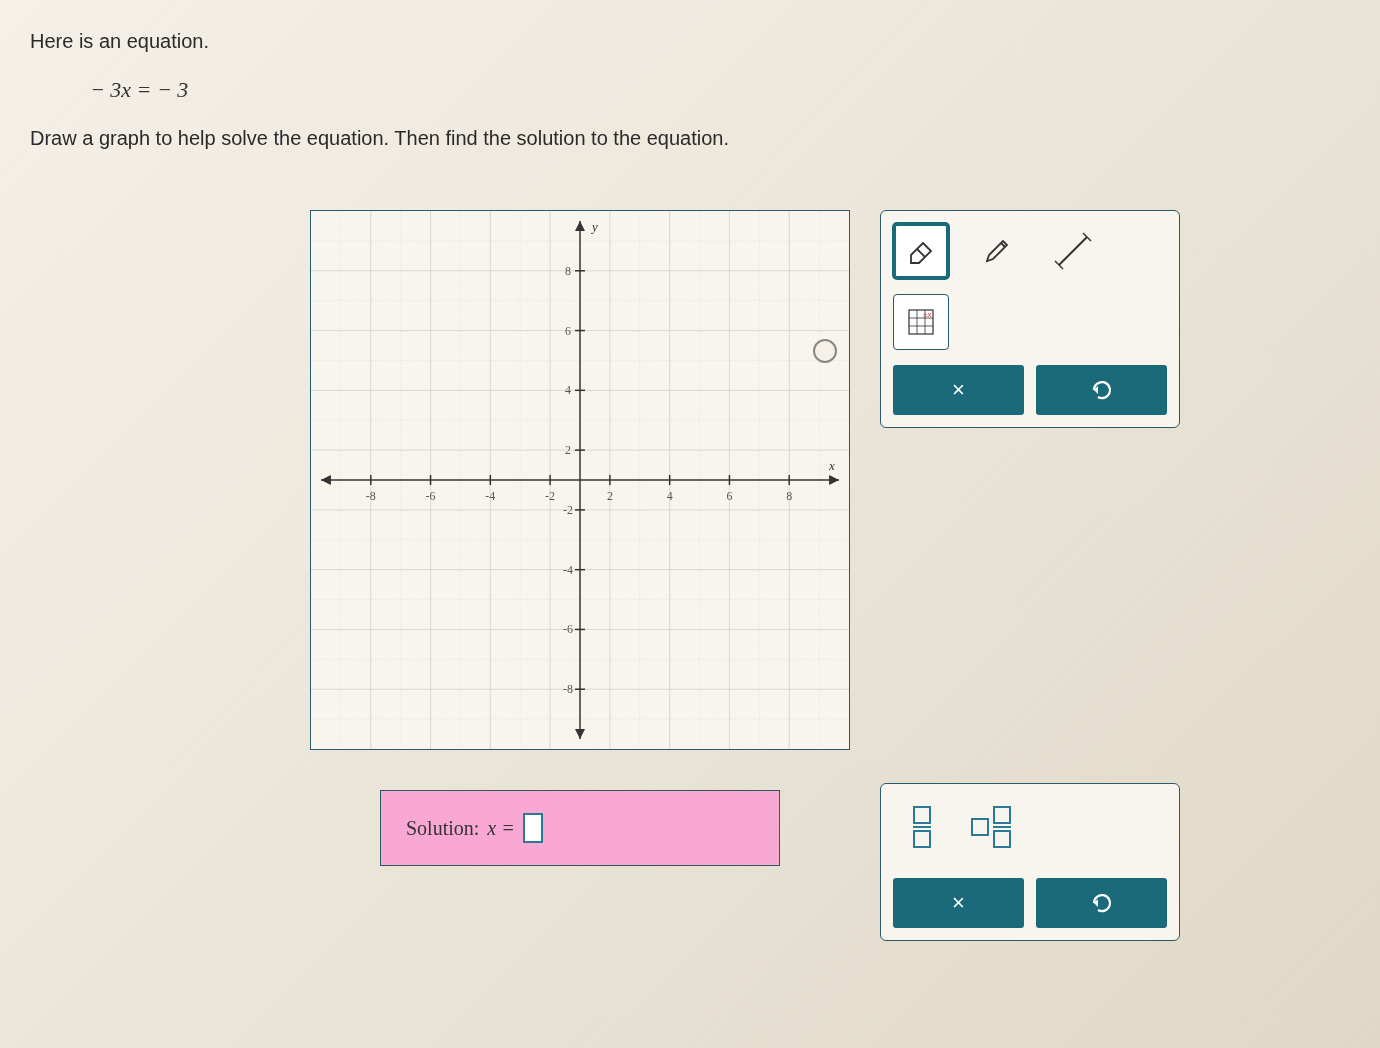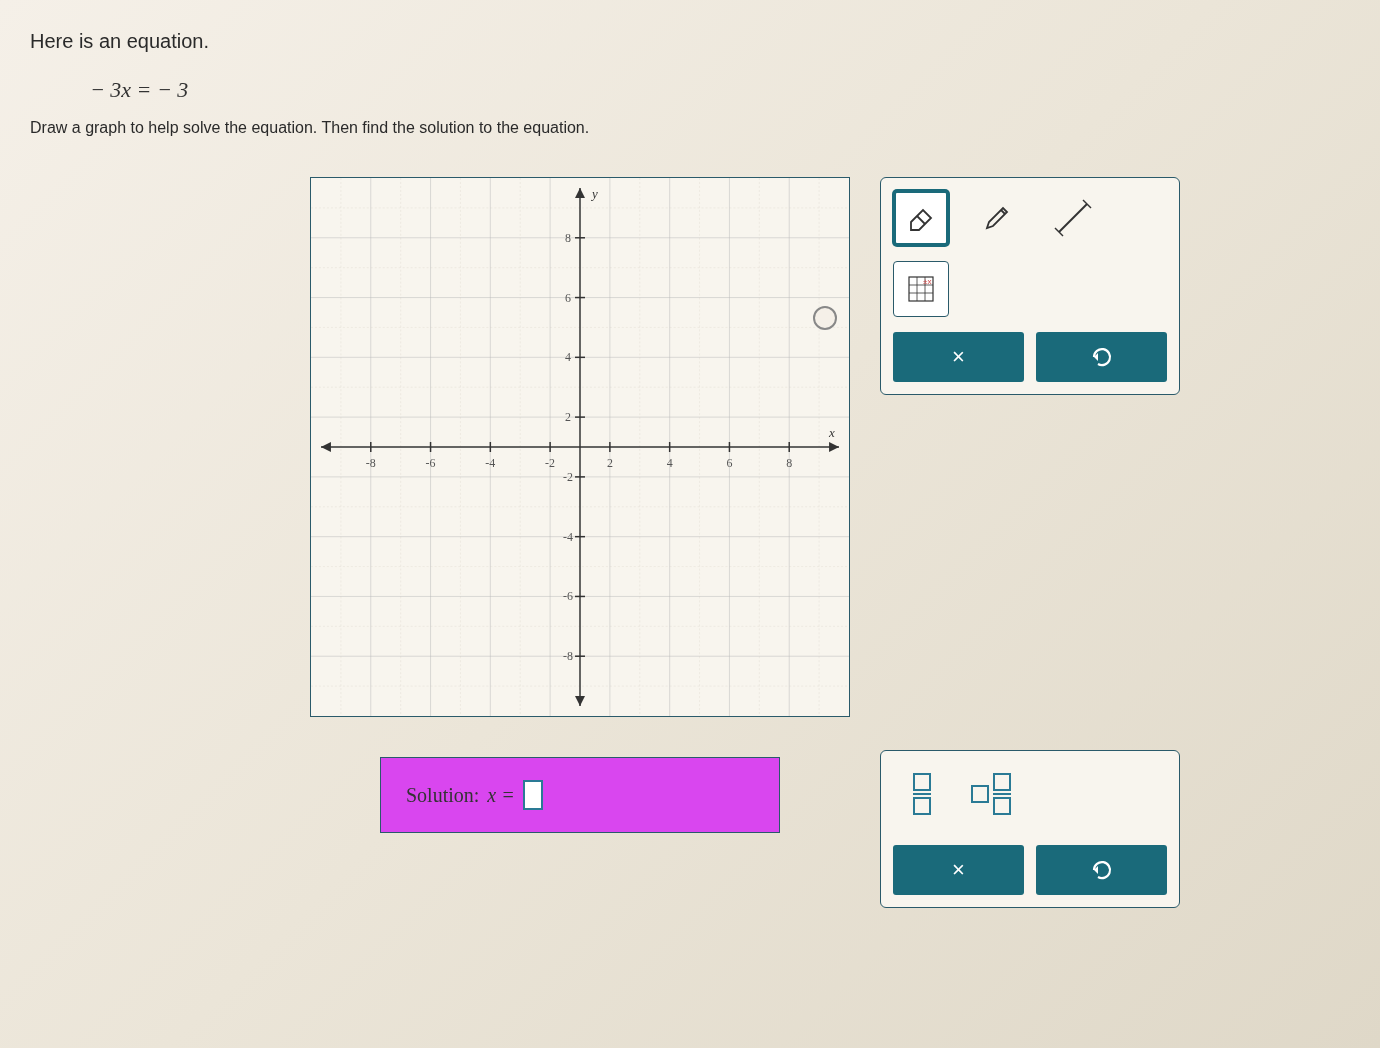--- a/index.html
+++ b/index.html
@@ -11,27 +11,27 @@
       color: #333;
     }
     .question-text {
       font-size: 20px;
       color: #2a2a2a;
       margin-bottom: 24px;
     }
     .equation {
       font-family: 'Times New Roman', serif;
       font-size: 22px;
-      margin: 20px 0 16px 60px;
+      margin: 20px 0 24px 60px;
       font-style: italic;
     }
     .instruction {
-      font-size: 16px;
+      font-size: 20px;
       color: #2a2a2a;
-      margin-bottom: 40px;
+      margin-bottom: 60px;
     }
     .content-area {
       display: flex;
       gap: 30px;
       margin-left: 280px;
     }
     .left-column {
       display: flex;
       flex-direction: column;
       align-items: center;
@@ -55,21 +55,21 @@
       right: 12px;
       top: 128px;
       width: 24px;
       height: 24px;
       border: 2px solid #888;
       border-radius: 50%;
       background: #f5f0e8;
     }
     .solution-box {
       border: 1.5px solid #2a5a6a;
-      background: #d946ef;
+      background: #f9a8d4;
       width: 400px;
       padding: 22px 25px;
       margin-top: 40px;
       font-family: 'Times New Roman', serif;
       font-size: 20px;
       display: flex;
       align-items: center;
       gap: 8px;
     }
     .solution-input {

